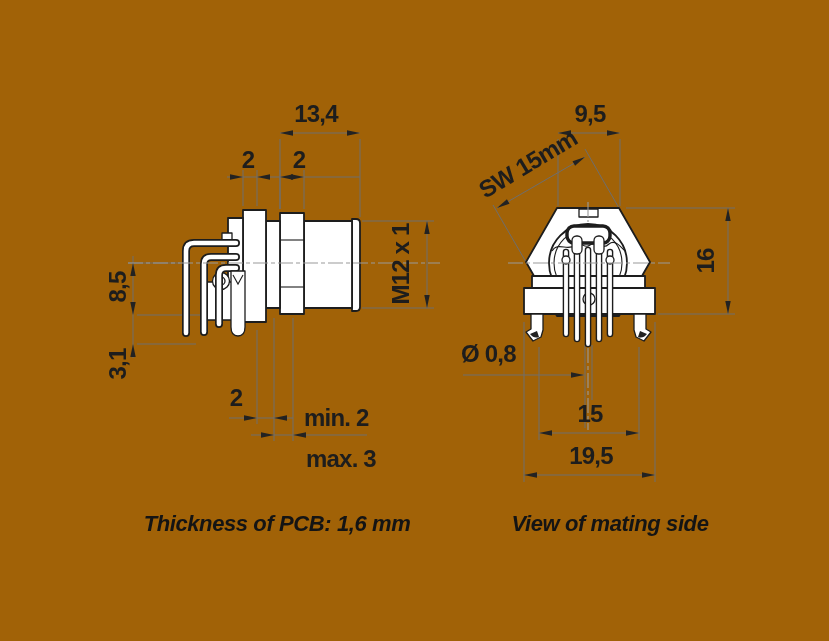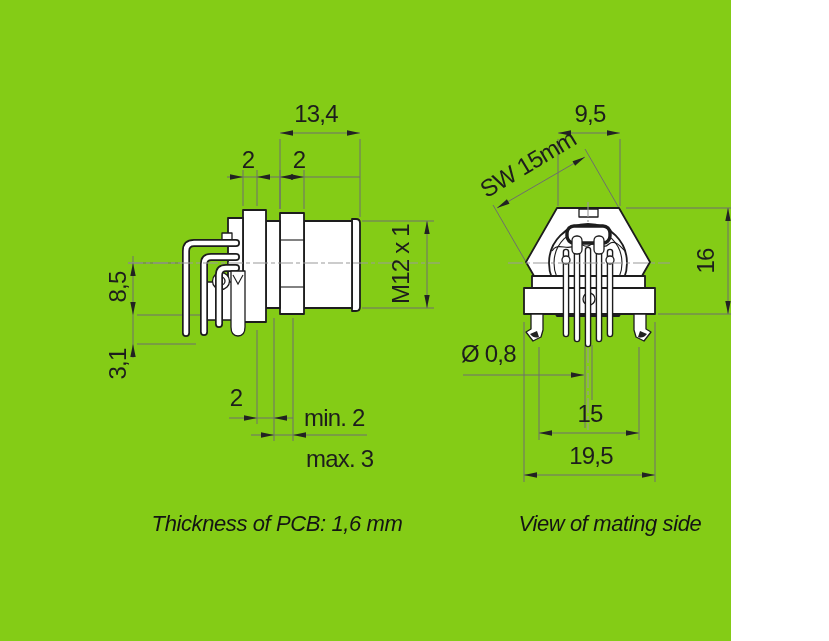--- a/index.html
+++ b/index.html
@@ -1,16 +1,16 @@
 <!DOCTYPE html>
 <html><head>
 <meta charset="utf-8">
 <style>
   html,body{margin:0;padding:0;background:#ffffff;}
-  .stage{position:relative;width:731px;height:641px;background:#84cc16;overflow:hidden;}
+  .stage{position:relative;width:829px;height:641px;background:#a16207;overflow:hidden;font-weight:bold;}
   svg{display:block;}
   .body{stroke:#1d1d1d;stroke-width:1.8;fill:#ffffff;stroke-linejoin:round;}
   .body2{stroke:#1d1d1d;stroke-width:1.3;fill:#ffffff;stroke-linejoin:round;}
   .detail{stroke:#1d1d1d;stroke-width:1.1;fill:none;}
   .thin{stroke:#6e6e6e;stroke-width:1;fill:none;}
   .cl{stroke:#9a9a9a;stroke-width:1.1;fill:none;stroke-dasharray:15 3 4 3;}
   .arr{fill:#222222;stroke:none;}
   .pinb{stroke:#1d1d1d;stroke-width:8;fill:none;stroke-linecap:round;stroke-linejoin:round;}
   .pinw{stroke:#ffffff;stroke-width:4.6;fill:none;stroke-linecap:round;stroke-linejoin:round;}
   .legb{stroke:#1d1d1d;stroke-width:6.6;fill:none;stroke-linecap:round;}

